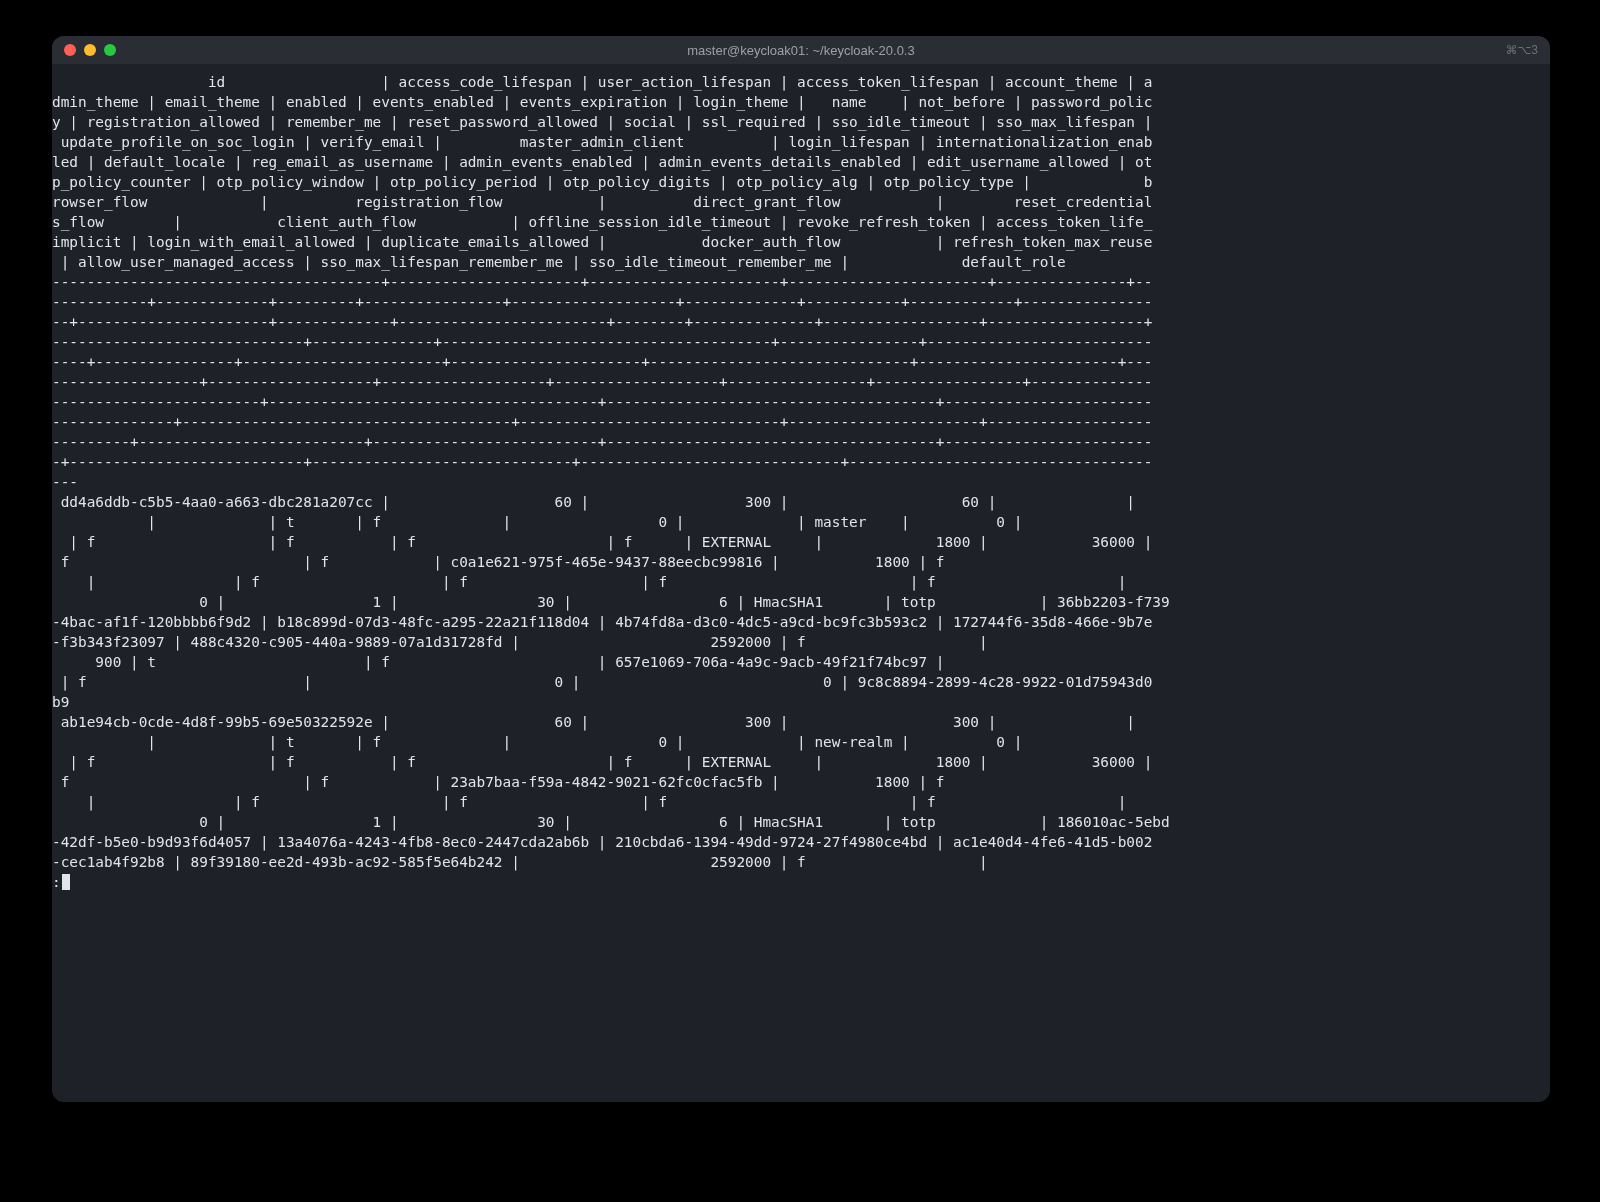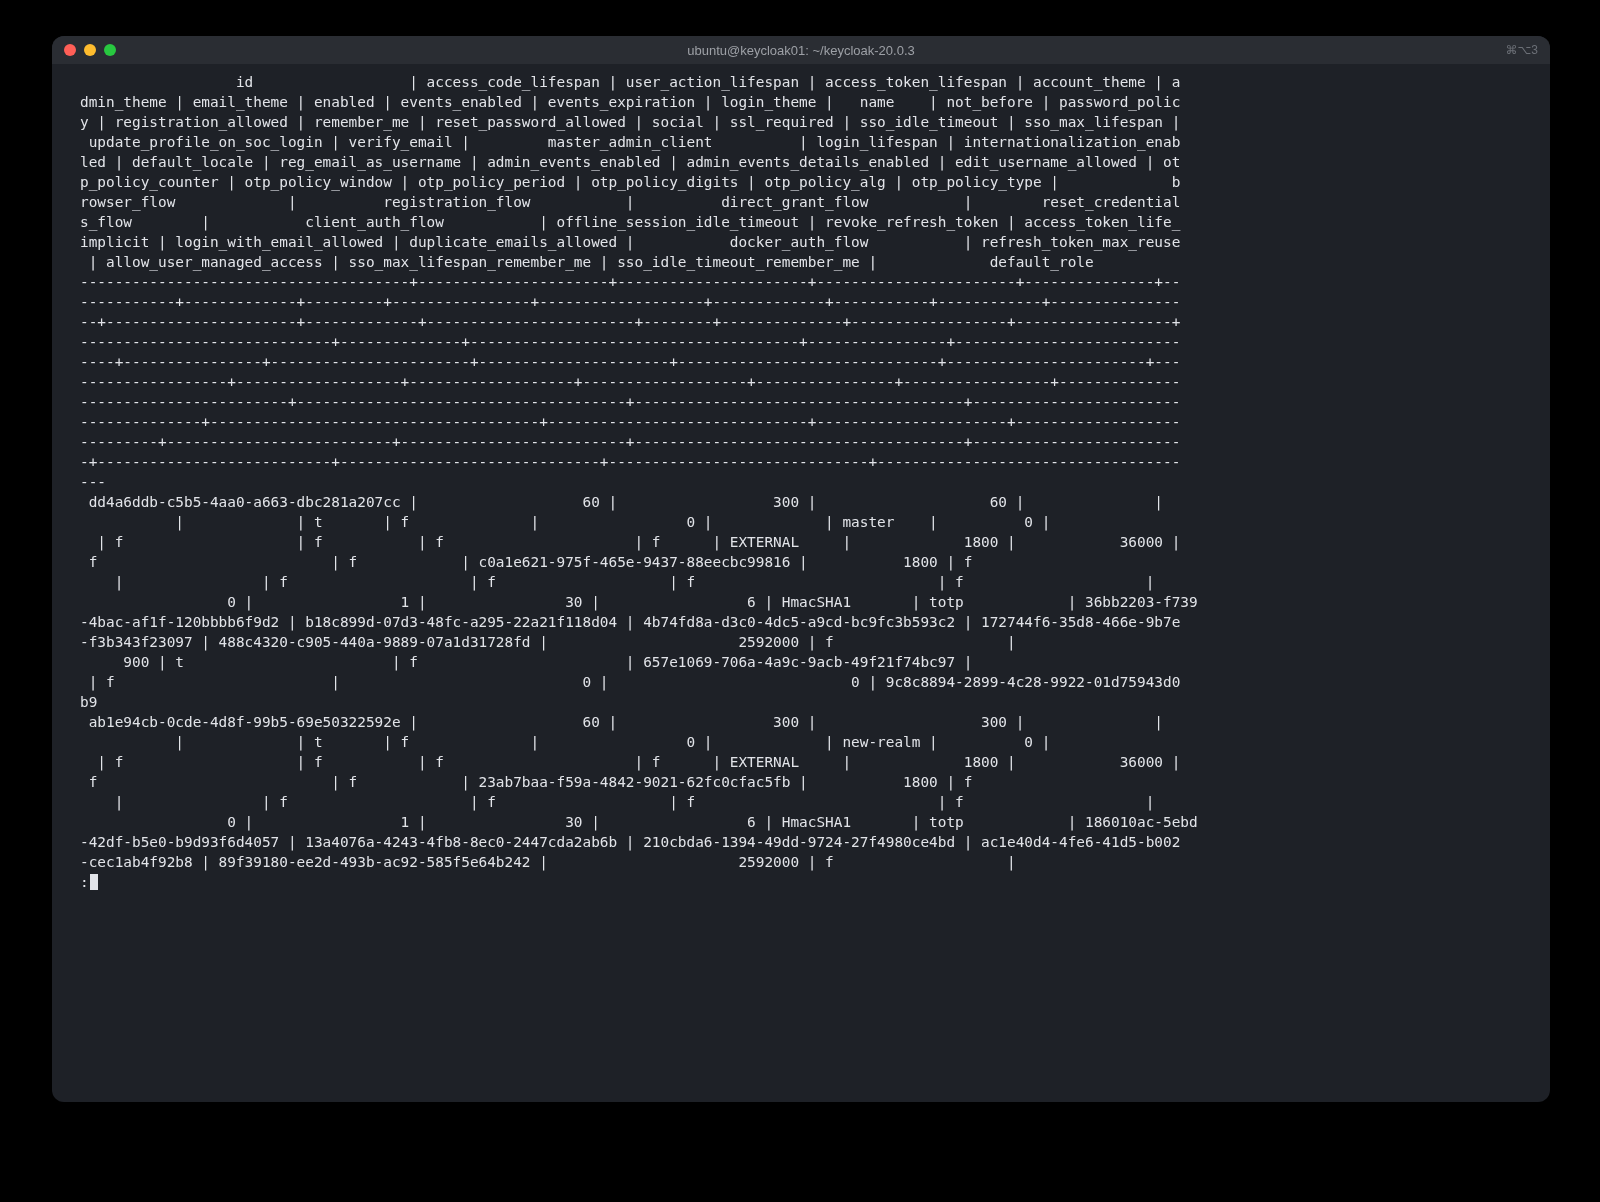--- a/index.html
+++ b/index.html
@@ -64,42 +64,41 @@
   .term {
     flex: 1;
     padding: 8px 10px 10px 0;
     font-family: "SF Mono", "Menlo", "Consolas", monospace;
     font-size: 14.4px;
     line-height: 20px;
     color: #e2e4e9;
     white-space: pre;
     overflow: hidden;
     font-weight: 500;
-    margin-left: 28px;
   }
   .cursor {
     display: inline-block;
     width: 8px;
     height: 16px;
     background: #e2e4e9;
     vertical-align: text-bottom;
     margin-left: 1px;
   }
 </style>
 </head>
 <body>
 
 <div class="window">
   <div class="titlebar">
     <div class="traffic">
       <div class="dot red"></div>
       <div class="dot yellow"></div>
       <div class="dot green"></div>
     </div>
-    <div class="title">ubuntu@keycloak01: ~/keycloak-20.0.3</div>
+    <div class="title">master@keycloak01: ~/keycloak-20.0.3</div>
     <div class="tabhint">⌘⌥3</div>
   </div>
   <div class="term" id="term">                  id                  | access_code_lifespan | user_action_lifespan | access_token_lifespan | account_theme | a
 dmin_theme | email_theme | enabled | events_enabled | events_expiration | login_theme |   name    | not_before | password_polic
 y | registration_allowed | remember_me | reset_password_allowed | social | ssl_required | sso_idle_timeout | sso_max_lifespan |
  update_profile_on_soc_login | verify_email |         master_admin_client          | login_lifespan | internationalization_enab
 led | default_locale | reg_email_as_username | admin_events_enabled | admin_events_details_enabled | edit_username_allowed | ot
 p_policy_counter | otp_policy_window | otp_policy_period | otp_policy_digits | otp_policy_alg | otp_policy_type |             b
 rowser_flow             |          registration_flow           |          direct_grant_flow           |        reset_credential
 s_flow        |           client_auth_flow           | offline_session_idle_timeout | revoke_refresh_token | access_token_life_

